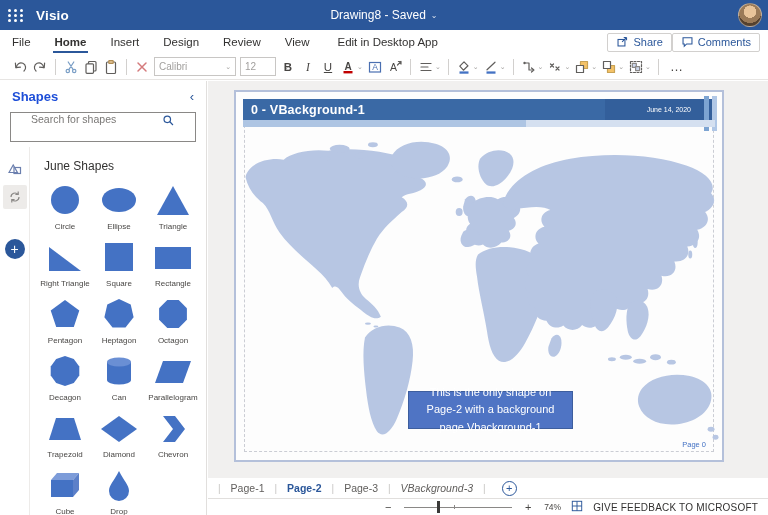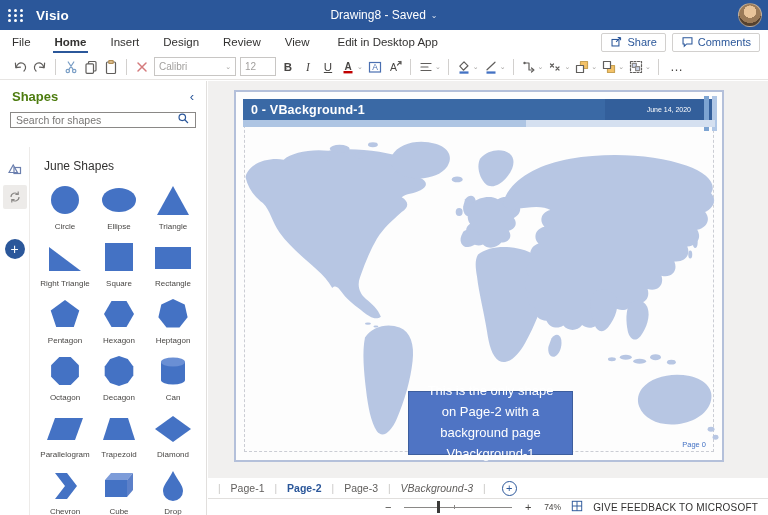--- a/index.html
+++ b/index.html
@@ -17,44 +17,44 @@
   .avatar { position:absolute; right:6px; top:3px; width:24px; height:24px; border-radius:50%;
             background:radial-gradient(circle at 50% 35%, #e8c49a 0 34%, #9a7a58 35% 62%, #55412e 63%);
             border:1px solid rgba(255,255,255,.4); }
 
   
   .menubar { position:absolute; top:30px; left:0; right:0; height:24px; background:#fff; display:flex; align-items:center; font-size:11.5px; color:#323130; }
   .menu-tab { padding:10px 12px; height:100%; display:flex; align-items:center; position:relative; cursor:pointer; white-space:nowrap; }
   .menu-tab.active { font-weight:bold; }
   .menu-tab.active::after { content:""; position:absolute; left:10px; right:10px; bottom:1px; height:2px; background:#2b579a; }
   .edit-desktop { margin-left:16px; white-space:nowrap;text-align:center; }
-  .mb-right { margin-left:auto; display:flex; align-items:center; gap:6px; padding-right:8px; }
+  .mb-right { margin-left:auto; display:flex; align-items:center; padding-right:8px; }
   .mb-btn { height:19px; display:flex; align-items:center; gap:4px; border:1px solid #d2d0ce; border-radius:2px; background:#fff; padding:0 8px; font-size:11px; color:#2b579a; cursor:pointer; white-space:nowrap; }
 
   
   .toolbar { position:absolute; top:54px; left:0; right:0; height:26px; background:#fff; border-bottom:1px solid #e7e5e3; display:flex; align-items:center; padding-left:10px; }
   .tb-item { height:20px; min-width:20px; display:flex; align-items:center; justify-content:center; color:#605e5c; cursor:pointer; padding:0 2px; }
   .tb-item svg { display:block; }
   .tb-divider { width:1px; height:16px; background:#d2d0ce; margin:0 5px; }
   .tb-select { height:19px; border:1px solid #c8c6c4; color:#a19f9d; font-size:10px; display:flex; align-items:center; justify-content:space-between; padding:0 4px; margin:0 2px; cursor:default; background:#fff; }
   .tb-select.font { width:82px; }
   .tb-select.size { width:36px;gap:26px; }
   .tb-chev { font-size:7px; color:#a19f9d; margin-left:1px; }
   .tb-text { font-size:11.5px; color:#484644; }
   .tb-text.b { font-weight:bold; }
   .tb-text.i { font-style:italic; font-family:"Liberation Serif", serif; }
   .tb-text.u { text-decoration:underline; }
   .tb-more { font-size:13px; color:#484644; letter-spacing:1px; margin-left:4px; }
 
   
   .shapes-panel { position:absolute; top:81px; left:0; width:207px; bottom:0; background:#fff; border-right:1px solid #e1dfdd; overflow:hidden; }
   .sp-header { display:flex; justify-content:space-between; align-items:center; padding:8px 12px 6px 12px; }
-  .sp-title { color:#4d7c0f; font-size:13px; font-weight:600; }
+  .sp-title { color:#1d4ed8; font-size:13px; font-weight:600; }
   .sp-collapse { color:#2b579a; font-size:13px; cursor:pointer; line-height:1; }
-  .sp-search { margin:2px 10px 8px 10px; height:16px; border:1px solid #8a8886; display:flex; align-items:center; justify-content:space-between; padding:0 5px; background:#fff; cursor:text; }
+  .sp-search { margin:2px 10px 8px 10px; height:30px; border:1px solid #8a8886; display:flex; justify-content:space-between; padding:0 20px; background:#fff; cursor:text; }
   .sp-search-ph { font-size:10.5px; color:#797775; }
   .sp-body { position:absolute; top:66px; bottom:0; left:0; right:0; display:flex; }
   .sp-rail { width:30px; border-right:1px solid #edebe9; display:flex; flex-direction:column; align-items:center; padding-top:8px; }
   .rail-btn { width:24px; height:24px; display:grid; place-items:center; cursor:pointer; border-radius:2px; }
   .rail-btn.selected { background:#edebe9; }
   .rail-add { width:20px; height:20px; border-radius:50%; background:#2b579a; color:#fff; display:grid; place-items:center; font-size:14px; line-height:1; cursor:pointer; margin-top:30px; }
   .sp-content { flex:1; }
   .sp-section-title { font-size:12px; color:#323130; padding:12px 0 2px 14px; }
   .shape-grid { display:grid; grid-template-columns:repeat(3,1fr); padding:2px 6px 0 8px; }
   .shape-cell { display:flex; flex-direction:column; align-items:center; padding:7px 0 3px 0; cursor:pointer; }
@@ -69,22 +69,22 @@
   .band-title { color:#fff; font-size:12.5px; font-weight:600; padding-left:8px; letter-spacing:.2px; }
   .band-date-block { position:absolute; right:0; top:0; bottom:0; width:110px; background:#335f9b; display:flex; align-items:center; justify-content:flex-end; }
   .band-date { color:#fff; font-size:7px; padding-right:24px; }
   .stripe { position:absolute; top:4px; height:35px; }
   .stripe.s1 { right:13px; width:5px; background:#7da4d2; }
   .stripe.s2 { right:5px; width:5px; background:#b0c7e6; }
   .subband { position:absolute; left:7px; right:7px; top:28px; height:7px; display:flex; }
   .subband .seg-a { width:60%; background:#aec5e3; }
   .subband .seg-b { flex:1; background:#d5e0f0; }
   .map-svg { position:absolute; left:7px; top:38px; width:476px; height:326px; }
-  .callout { position:absolute; left:172px; top:299px; width:165px; height:64px; background:#4f74c4; border:1px solid #3d5e9e; color:#fff;
-             font-size:13px; line-height:1.6; display:flex; align-items:center; justify-content:center; text-align:center; padding:4px 10px; }
+  .callout { position:absolute; left:172px; top:299px; width:165px; height:38px; background:#4f74c4; border:1px solid #3d5e9e; color:#fff;
+             font-size:11px; line-height:1.6; display:flex; align-items:center; justify-content:center; text-align:center; padding:4px 10px; }
   .page-num { position:absolute; right:16px; bottom:11px; color:#4472c4; font-size:7.5px; }
 
   
   .tabsbar { position:absolute; left:208px; right:0; top:478px; height:20px; background:#fff; display:flex; align-items:center; font-size:10.5px; color:#605e5c; padding-left:10px; }
   .ptab { padding:0 10px; height:100%; display:flex; align-items:center; cursor:pointer; white-space:nowrap; }
   .ptab.active { color:#2b579a; font-weight:bold; }
   .ptab.italic { font-style:italic; }
   .ptab-sep { color:#c8c6c4; font-size:10px; }
   .add-page { width:15px; height:15px; border:1px solid #2b579a; border-radius:50%; color:#2b579a; display:grid; place-items:center; font-size:11px; line-height:1; margin-left:16px; cursor:pointer; }
 
@@ -357,26 +357,20 @@
               <svg width="44" height="34" viewBox="0 0 44 34">
                 <rect x="4" y="6" width="36" height="22" fill="#4472c4"></rect>
               </svg>
               <span class="shape-label">Rectangle</span>
             </div>
             <div class="shape-cell">
               <svg width="44" height="34" viewBox="0 0 44 34">
                 <polygon points="22.0,2.0 36.3,12.4 30.8,29.1 13.2,29.1 7.7,12.4" fill="#4472c4"></polygon>
               </svg>
               <span class="shape-label">Pentagon</span>
-            </div>
-            <div class="shape-cell">
-              <svg width="44" height="34" viewBox="0 0 44 34">
-                <polygon points="29.5,3.0 37.0,16.0 29.5,29.0 14.5,29.0 7.0,16.0 14.5,3.0" fill="#4472c4"></polygon>
-              </svg>
-              <span class="shape-label">Hexagon</span>
             </div>
             <div class="shape-cell">
               <svg width="44" height="34" viewBox="0 0 44 34">
                 <polygon points="22.0,1.0 33.7,6.6 36.6,19.3 28.5,29.5 15.5,29.5 7.4,19.3 10.3,6.6" fill="#4472c4"></polygon>
               </svg>
               <span class="shape-label">Heptagon</span>
             </div>
             <div class="shape-cell">
               <svg width="44" height="34" viewBox="0 0 44 34">
                 <polygon points="27.7,2.1 35.9,10.3 35.9,21.7 27.7,29.9 16.3,29.9 8.1,21.7 8.1,10.3 16.3,2.1" fill="#4472c4"></polygon>

